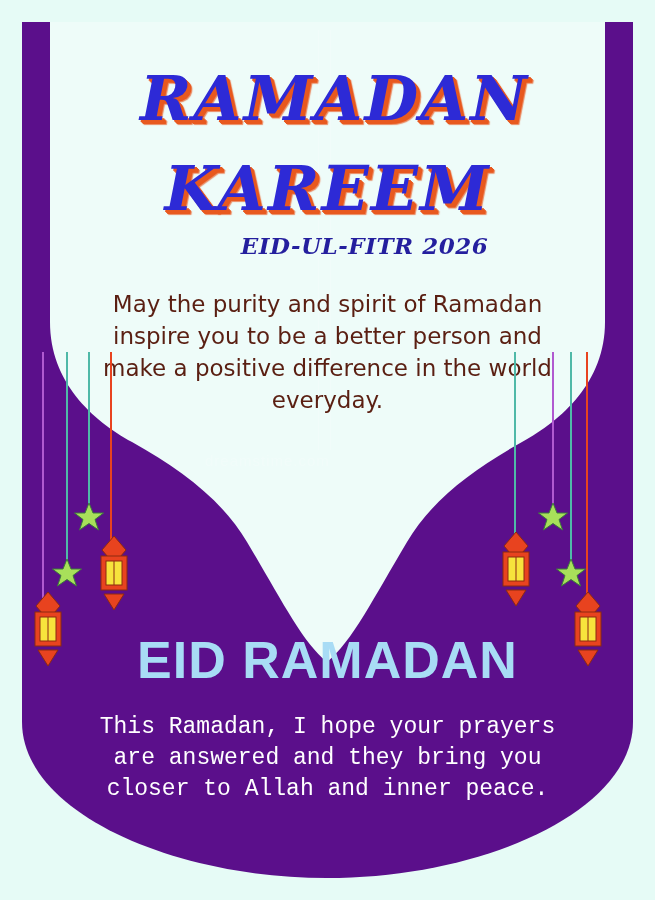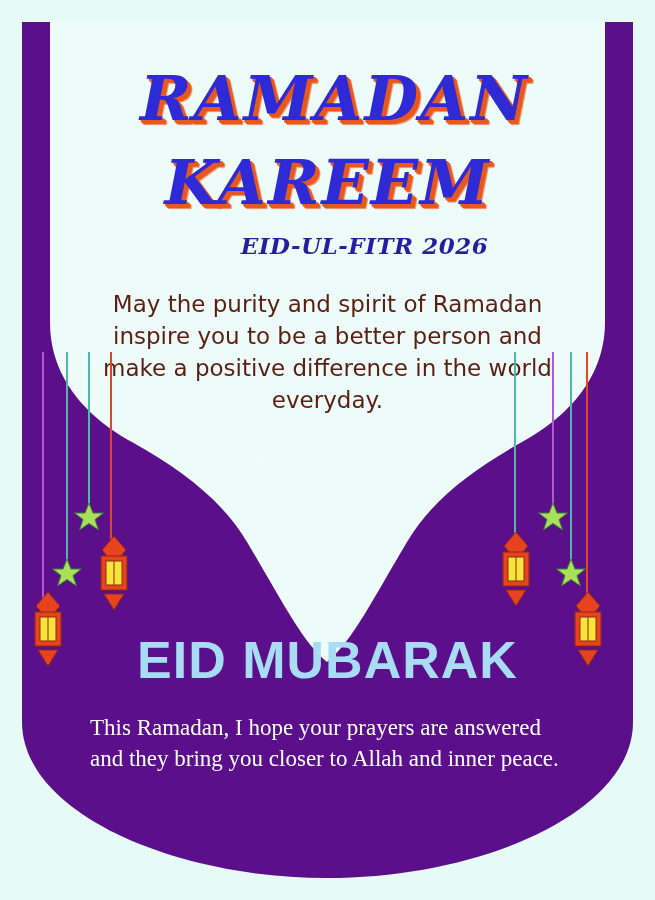--- a/index.html
+++ b/index.html
@@ -78,21 +78,21 @@
     top: 62px;
     font-size: 62px;
     text-shadow:
       2px 2px 0 #e8591f,
       3px 3px 0 #e8591f,
       4px 4px 0 #e8591f,
       5px 5px 1px rgba(232,89,31,0.7);
     padding-left: 7px;
   }
   .title-kareem {
-    top: 146px;
+    top: 152px;
     font-size: 62px;
     text-shadow:
       2px 2px 0 #e8591f,
       3px 3px 0 #e8591f,
       4px 4px 0 #e8591f,
       5px 5px 1px rgba(232,89,31,0.7);
   }
   .subtitle-eid {
     position: absolute;
     top: 232px;
@@ -129,21 +129,22 @@
     font-size: 52px;
     color: #a8dcf5;
     letter-spacing: 1px;
   }
 
   .message-bottom {
     position: absolute;
     top: 712px;
     left: 90px;
     width: 475px;
-    font-family: Liberation Serif, serif;
+    text-align: center;
+    font-family: Liberation Mono, monospace;
     font-size: 23px;
     line-height: 31px;
     color: #ffffff;
   }
 
   
   .watermark {
     position: absolute;
     z-index: 7;
     font-family: "Liberation Sans", sans-serif;
@@ -251,17 +252,17 @@
     <rect x="12" y="27" width="16" height="24" fill="#f7e43c" stroke="#8c2a10" stroke-width="1"></rect>
     <line x1="20" y1="27" x2="20" y2="51" stroke="#8c2a10" stroke-width="1"></line>
     <polygon points="20,76 30,60 10,60" fill="#e8431f" stroke="#8c2a10" stroke-width="1"></polygon>
   </svg>
 
   <div class="content">
     <div class="title-ramadan">RAMADAN</div>
     <div class="title-kareem">KAREEM</div>
     <div class="subtitle-eid">EID-UL-FITR 2026</div>
     <div class="message-top">May the purity and spirit of Ramadan inspire you to be a better person and make a positive difference in the world everyday.</div>
-    <div class="title-mubarak">EID MUBARAK</div>
+    <div class="title-mubarak">EID RAMADAN</div>
     <div class="message-bottom">This Ramadan, I hope your prayers are answered and they bring you closer to Allah and inner peace.</div>
   </div>
 
 </div>
 
 </body></html>

